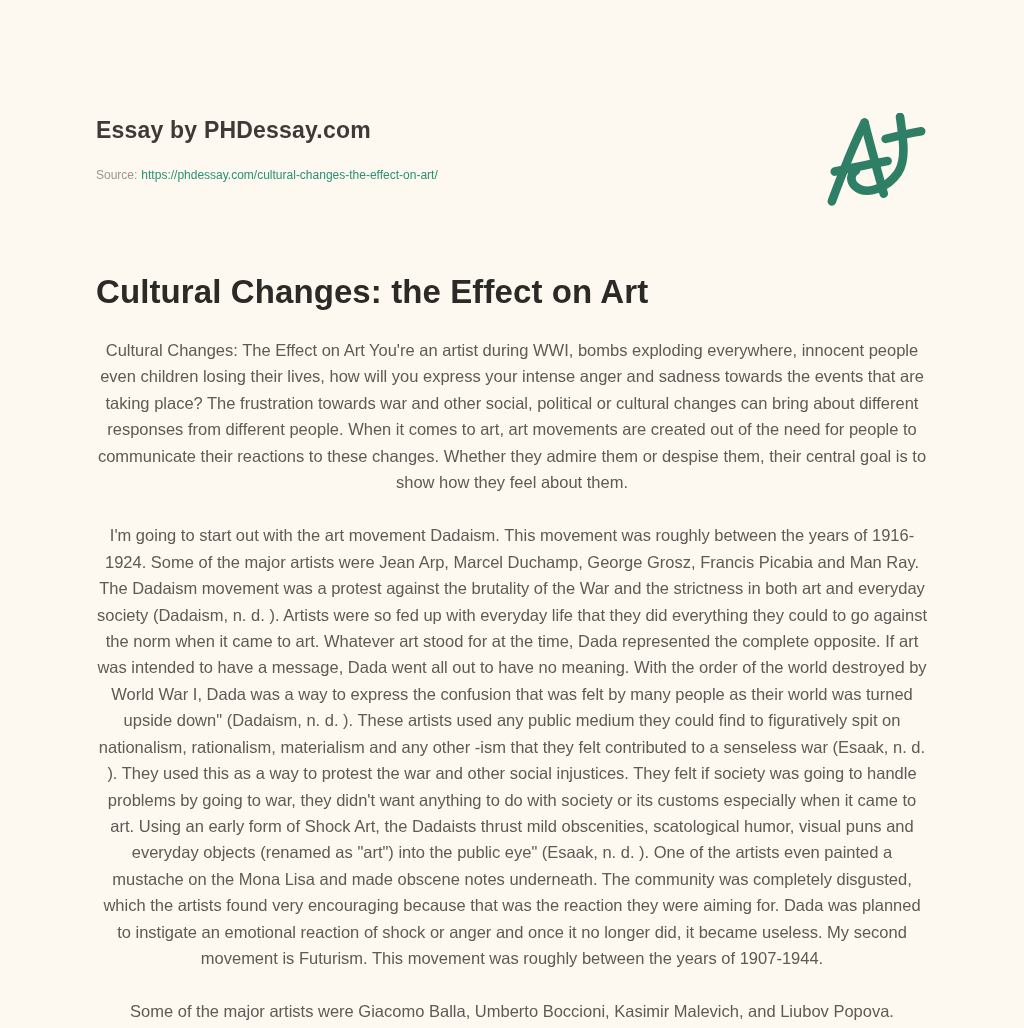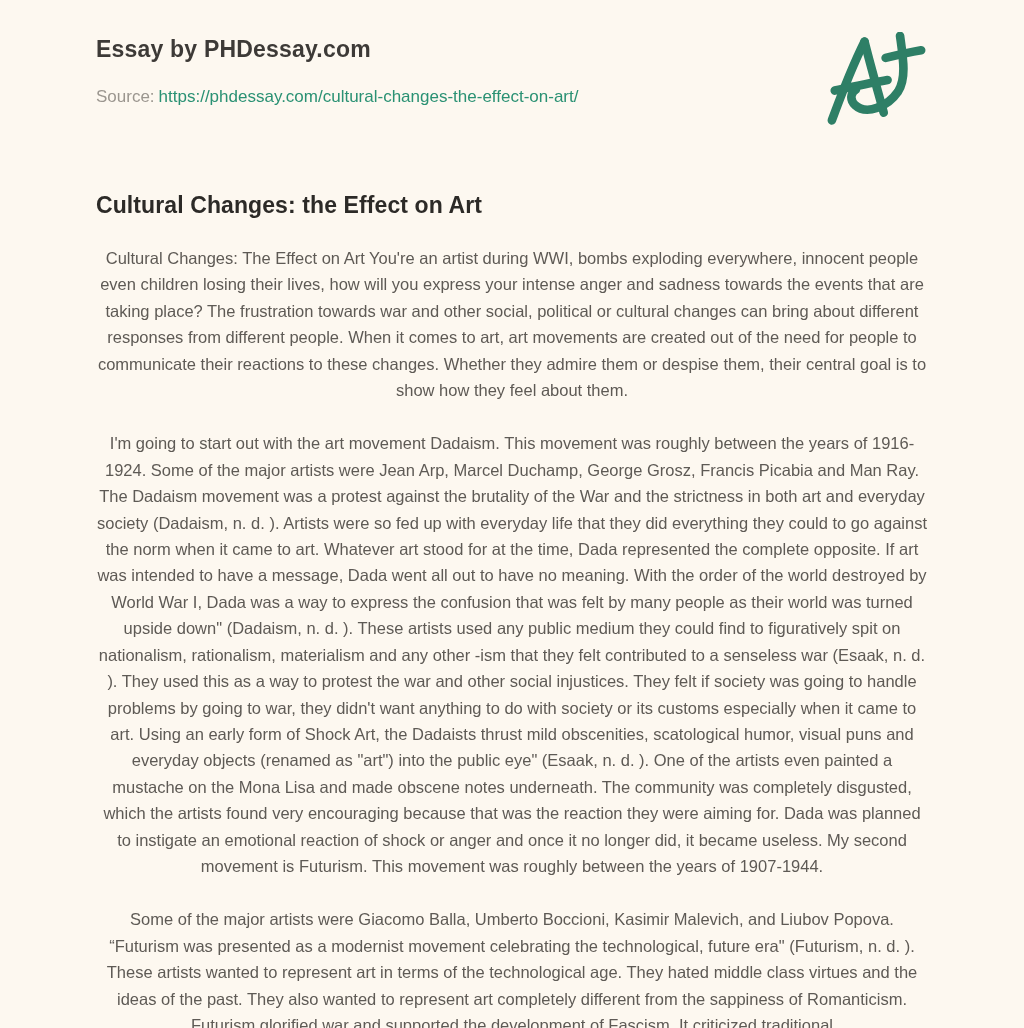--- a/index.html
+++ b/index.html
@@ -7,54 +7,54 @@
   body {
     font-family: "Liberation Sans", sans-serif;
     background: #fdf8f0;
   }
   .page {
     position: relative;
     width: 1024px;
     height: 1028px;
     background: #fdf8f0;
     overflow: hidden;
-    padding: 30px 96px 0 96px;
+    padding: 111px 96px 0 96px;
   }
   .header-row {
     display: flex;
     justify-content: space-between;
     align-items: flex-start;
   }
   .site-title {
     font-size: 23px;
     font-weight: 700;
     color: #3d3a37;
     letter-spacing: 0.2px;
     padding-top: 6px;
   }
   .source-line {
     margin-top: 24px;
-    font-size: 17px;
+    font-size: 12px;
     color: #9b968f;
   }
   .source-line a {
     color: #2a9173;
     text-decoration: none;
     margin-left: 4px;
   }
   .logo {
     width: 118px;
     height: 96px;
     margin-right: -8px;
     margin-top: 2px;
     flex: 0 0 auto;
   }
   .article-title {
     margin-top: 64px;
-    font-size: 23px;
+    font-size: 33px;
     font-weight: 700;
     color: #2c2a27;
     letter-spacing: 0.1px;
   }
   .article-body {
     margin-top: 26px;
   }
   .article-body p {
     font-size: 16.5px;
     line-height: 26.4px;

